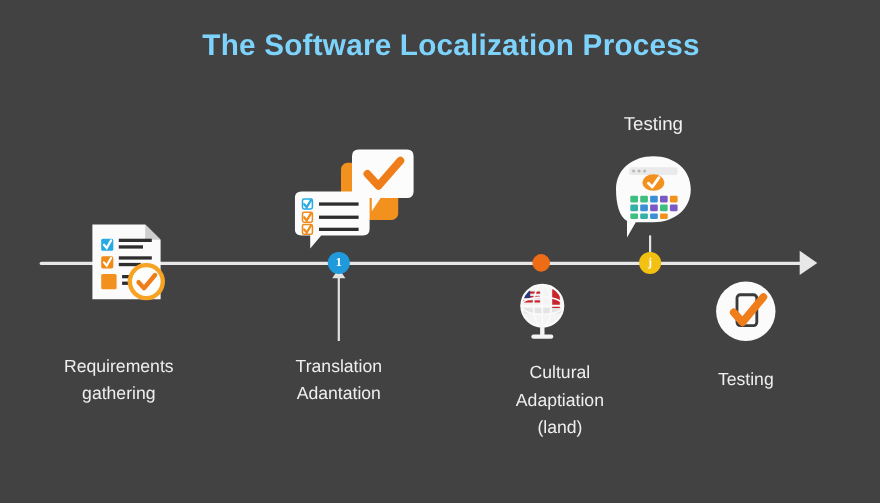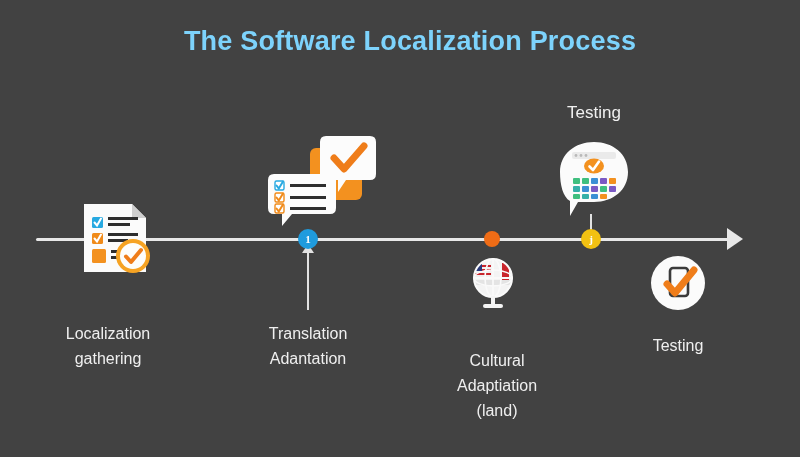--- a/index.html
+++ b/index.html
@@ -200,21 +200,21 @@
       <rect x="28" y="33" width="30" height="3" fill="#2e2e2e"></rect>
       <rect x="28" y="39" width="20" height="3" fill="#2e2e2e"></rect>
       <rect x="31" y="50" width="26" height="3" fill="#2e2e2e"></rect>
       <rect x="31" y="56" width="18" height="3" fill="#2e2e2e"></rect>
 
       <circle cx="53" cy="56" r="17" fill="#f6a323"></circle>
       <circle cx="53" cy="56" r="13" fill="#fdfdfb"></circle>
       <path d="M46,56.5 L51,62 L61,50" stroke="#ef7d1a" stroke-width="4" fill="none" stroke-linecap="round" stroke-linejoin="round"></path>
     </svg>
   </div>
-  <div class="step-label" style="left:38px; top:322px; width:140px;">Localization
+  <div class="step-label" style="left:38px; top:322px; width:140px;">Requirements
 gathering</div>
 
   <div id="icon-bubbles">
     <svg width="110" height="95" viewBox="0 0 110 95">
 
       <rect x="42" y="16" width="52" height="52" rx="6" fill="#f3911f"></rect>
 
       <path d="M58,4 L102,4 Q108,4 108,10 L108,42 Q108,48 102,48 L78,48 L70,60 L70,48 L58,48 Q52,48 52,42 L52,10 Q52,4 58,4 Z" fill="#fcfcfc"></path>
       <path d="M66,26 L76,37 L96,14" stroke="#ef7d1a" stroke-width="7" fill="none" stroke-linecap="round" stroke-linejoin="round"></path>
 
@@ -267,21 +267,21 @@
       <circle cx="29" cy="22" r="19" fill="none" stroke="#fafafa" stroke-width="2"></circle>
       <ellipse cx="29" cy="22" rx="8" ry="19" fill="none" stroke="#fafafa" stroke-width="1.6"></ellipse>
       <line x1="29" y1="3" x2="29" y2="41" stroke="#fafafa" stroke-width="1.6"></line>
       <line x1="10" y1="22" x2="48" y2="22" stroke="#fafafa" stroke-width="1.8"></line>
       <ellipse cx="29" cy="22" rx="19" ry="8" fill="none" stroke="#fafafa" stroke-width="1.4"></ellipse>
 
       <rect x="27" y="40" width="4" height="9" fill="#f4f4f4"></rect>
       <rect x="19" y="48" width="20" height="4" rx="2" fill="#f4f4f4"></rect>
     </svg>
   </div>
-  <div class="step-label" style="left:424px; top:328px; width:146px;margin-top:21px;">Cultural
+  <div class="step-label" style="left:436px; top:328px; width:146px;">Cultural
 Adaptiation
 (land)</div>
 
   <div id="flow-caption">
     <span class="big">Testing</span>
     <span class="small">Flow</span>
   </div>
   <div id="icon-testbubble">
     <svg width="76" height="80" viewBox="0 0 76 80">
 

